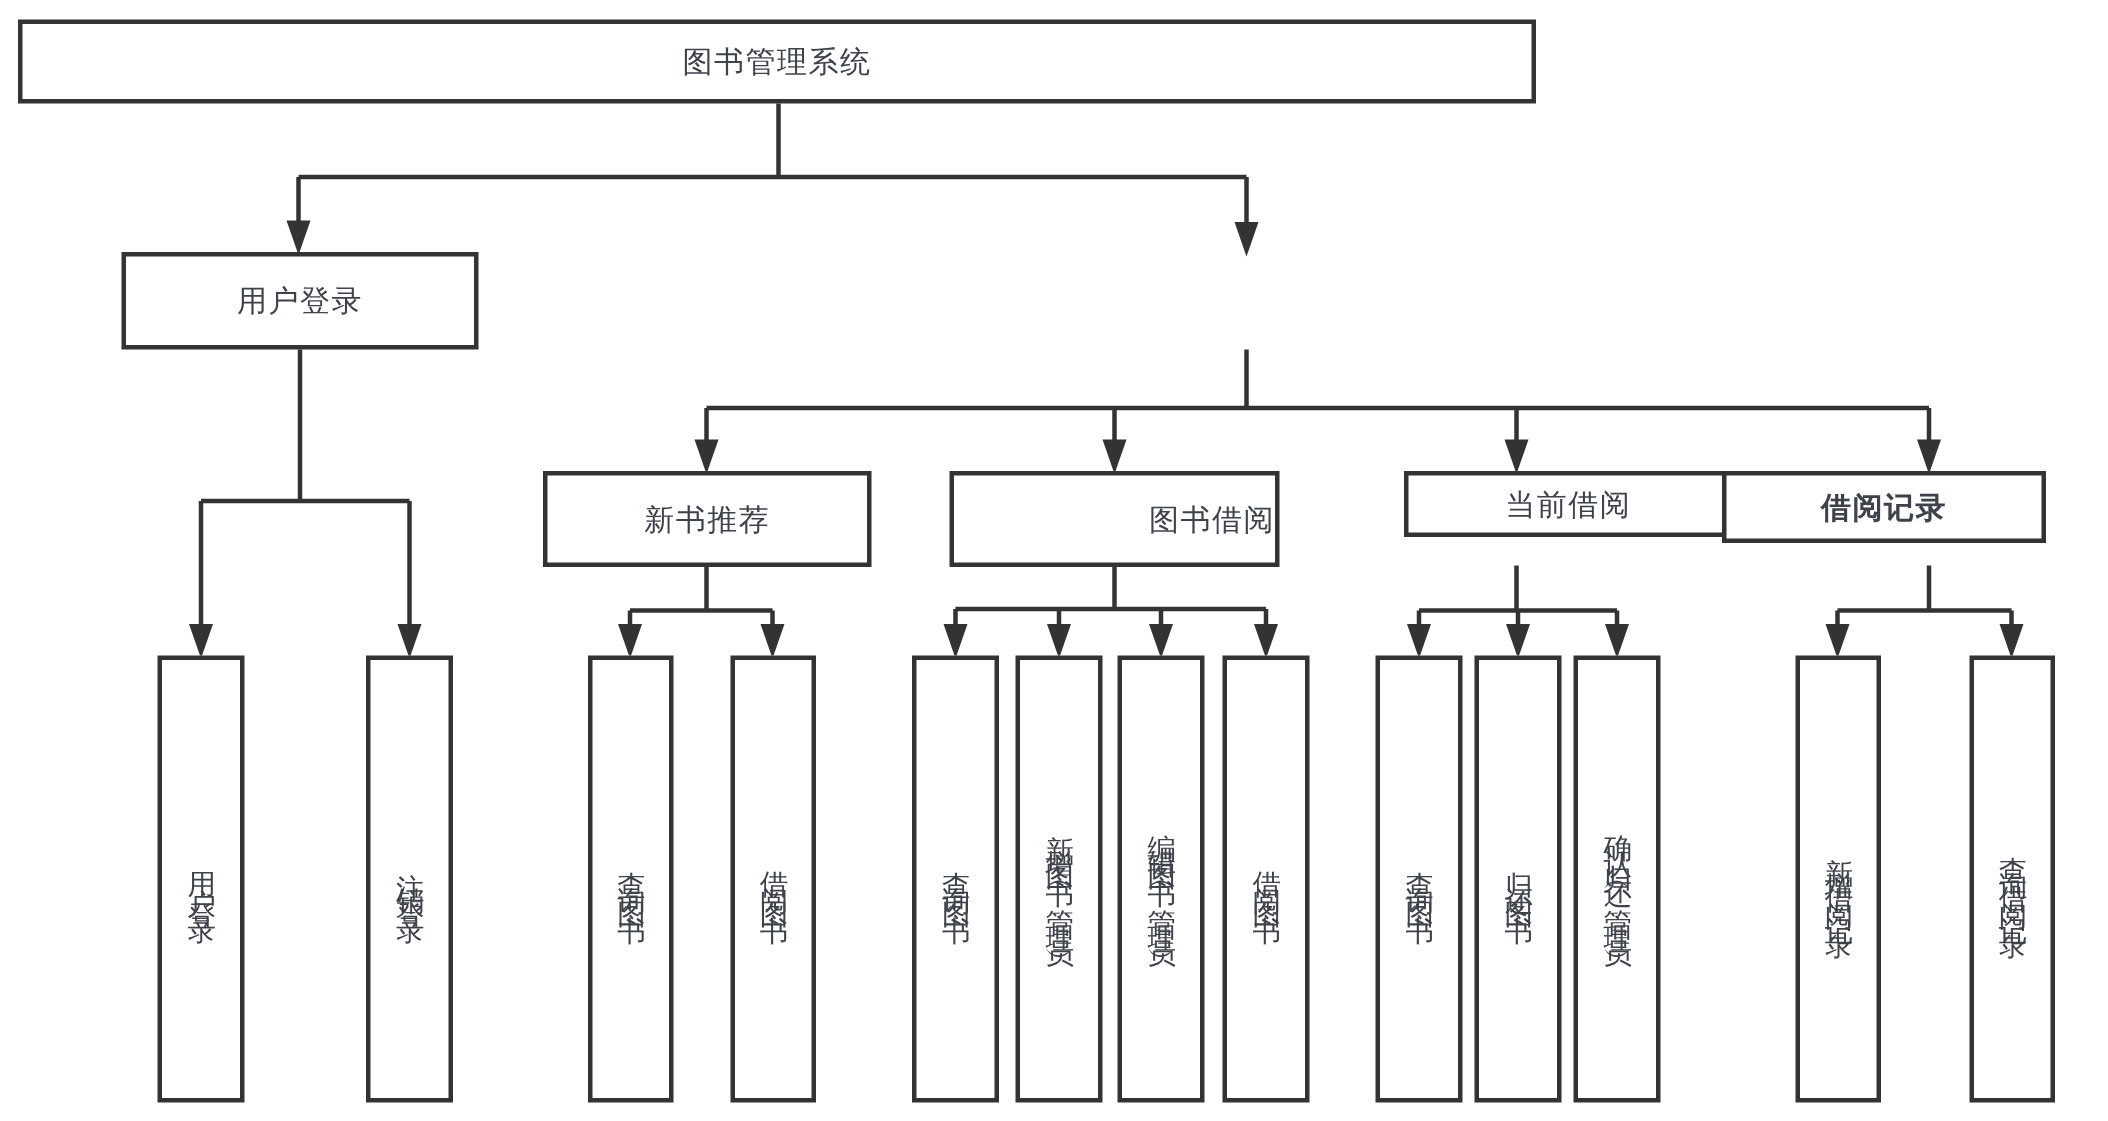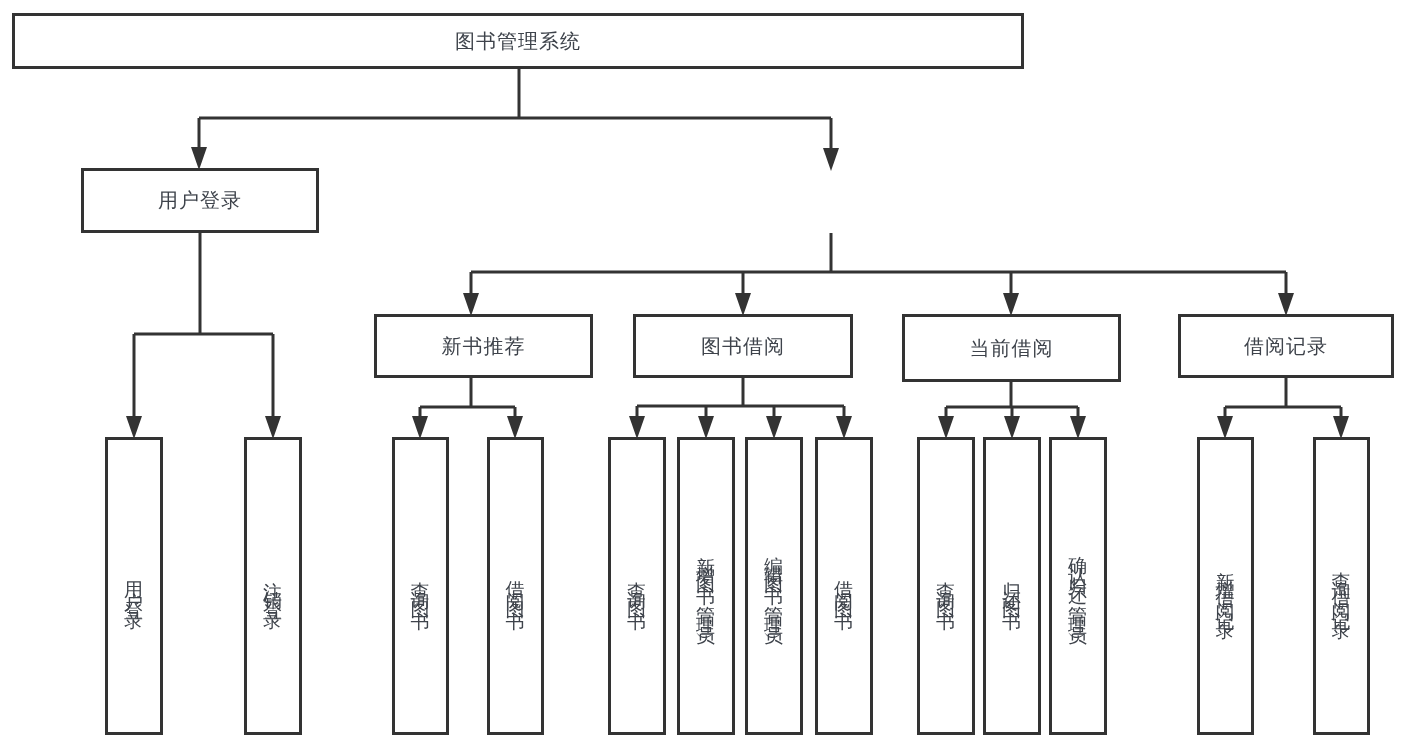--- a/index.html
+++ b/index.html
@@ -47,24 +47,24 @@
     white-space: nowrap;
     line-height: 1;
   }
 
   
   .n-root   { left: 12px;   top: 13px;  width: 1012px; height: 56px; }
   
   .n-login  { left: 81px;   top: 168px; width: 238px;  height: 65px; }
   .n-mgmt   { left: 712px;  top: 169px; width: 238px;  height: 65px; }
   
-  .n-newrec { left: 374px;  top: 314px; width: 219px;  height: 64px; }
-  .n-borrow { left: 633px;  top: 314px; width: 220px;  height: 64px; }
-  .n-current{ left: 902px;  top: 314px; width: 219px;  height: 68px; }
-  .n-record { left: 1178px; top: 314px; width: 216px;  height: 64px; }
+  .n-newrec { left: 362px;  top: 314px; width: 219px;  height: 64px; }
+  .n-borrow { left: 633px;  top: 314px; width: 220px;  height: 64px; justify-content: flex-end; }
+  .n-current{ left: 936px;  top: 314px; width: 219px;  height: 44px; }
+  .n-record { left: 1148px; top: 314px; width: 216px;  height: 48px; font-weight: bold; }
   
   .leaf { top: 437px; height: 298px; width: 58px; }
   .l-g1a { left: 105px; }
   .l-g1b { left: 244px; }
   .l-g2a { left: 392px; width: 57px; }
   .l-g2b { left: 487px; width: 57px; }
   .l-g3a { left: 608px; }
   .l-g3b { left: 677px; }
   .l-g3c { left: 745px; }
   .l-g3d { left: 815px; }

